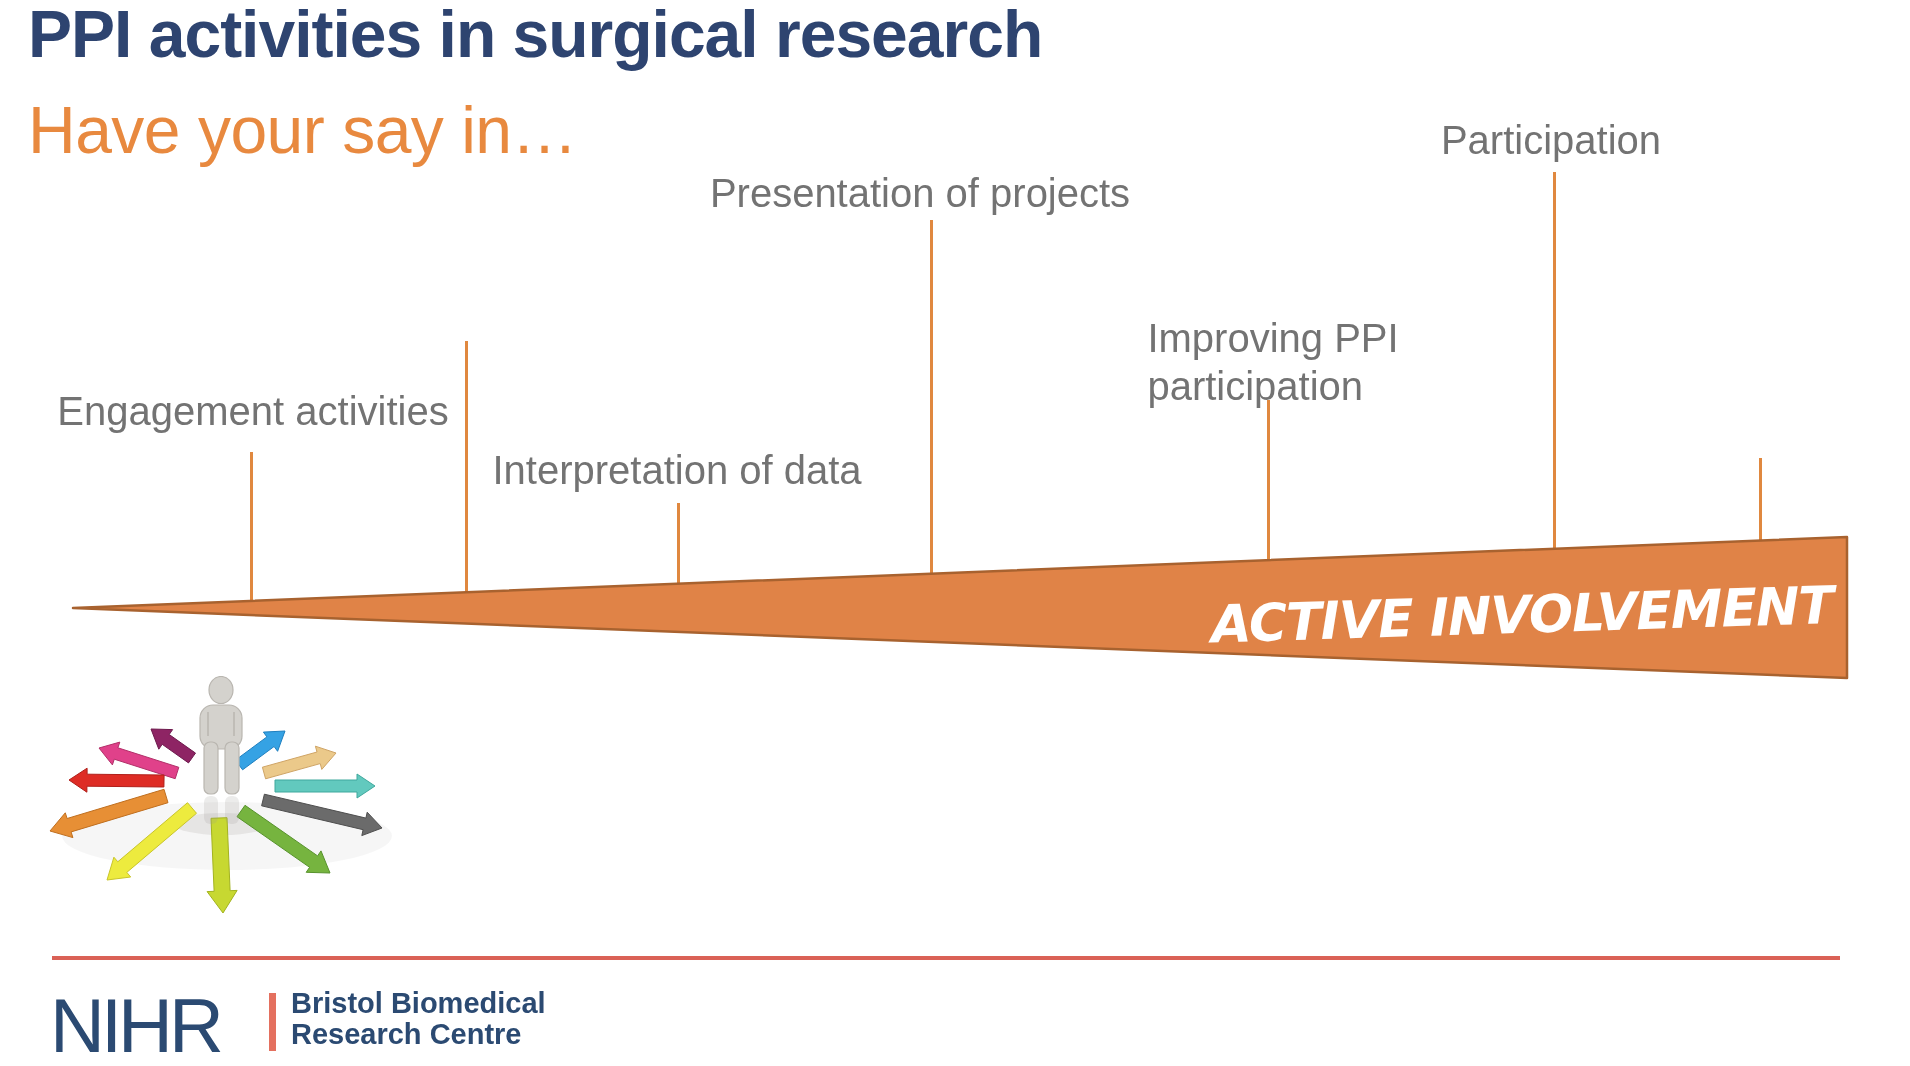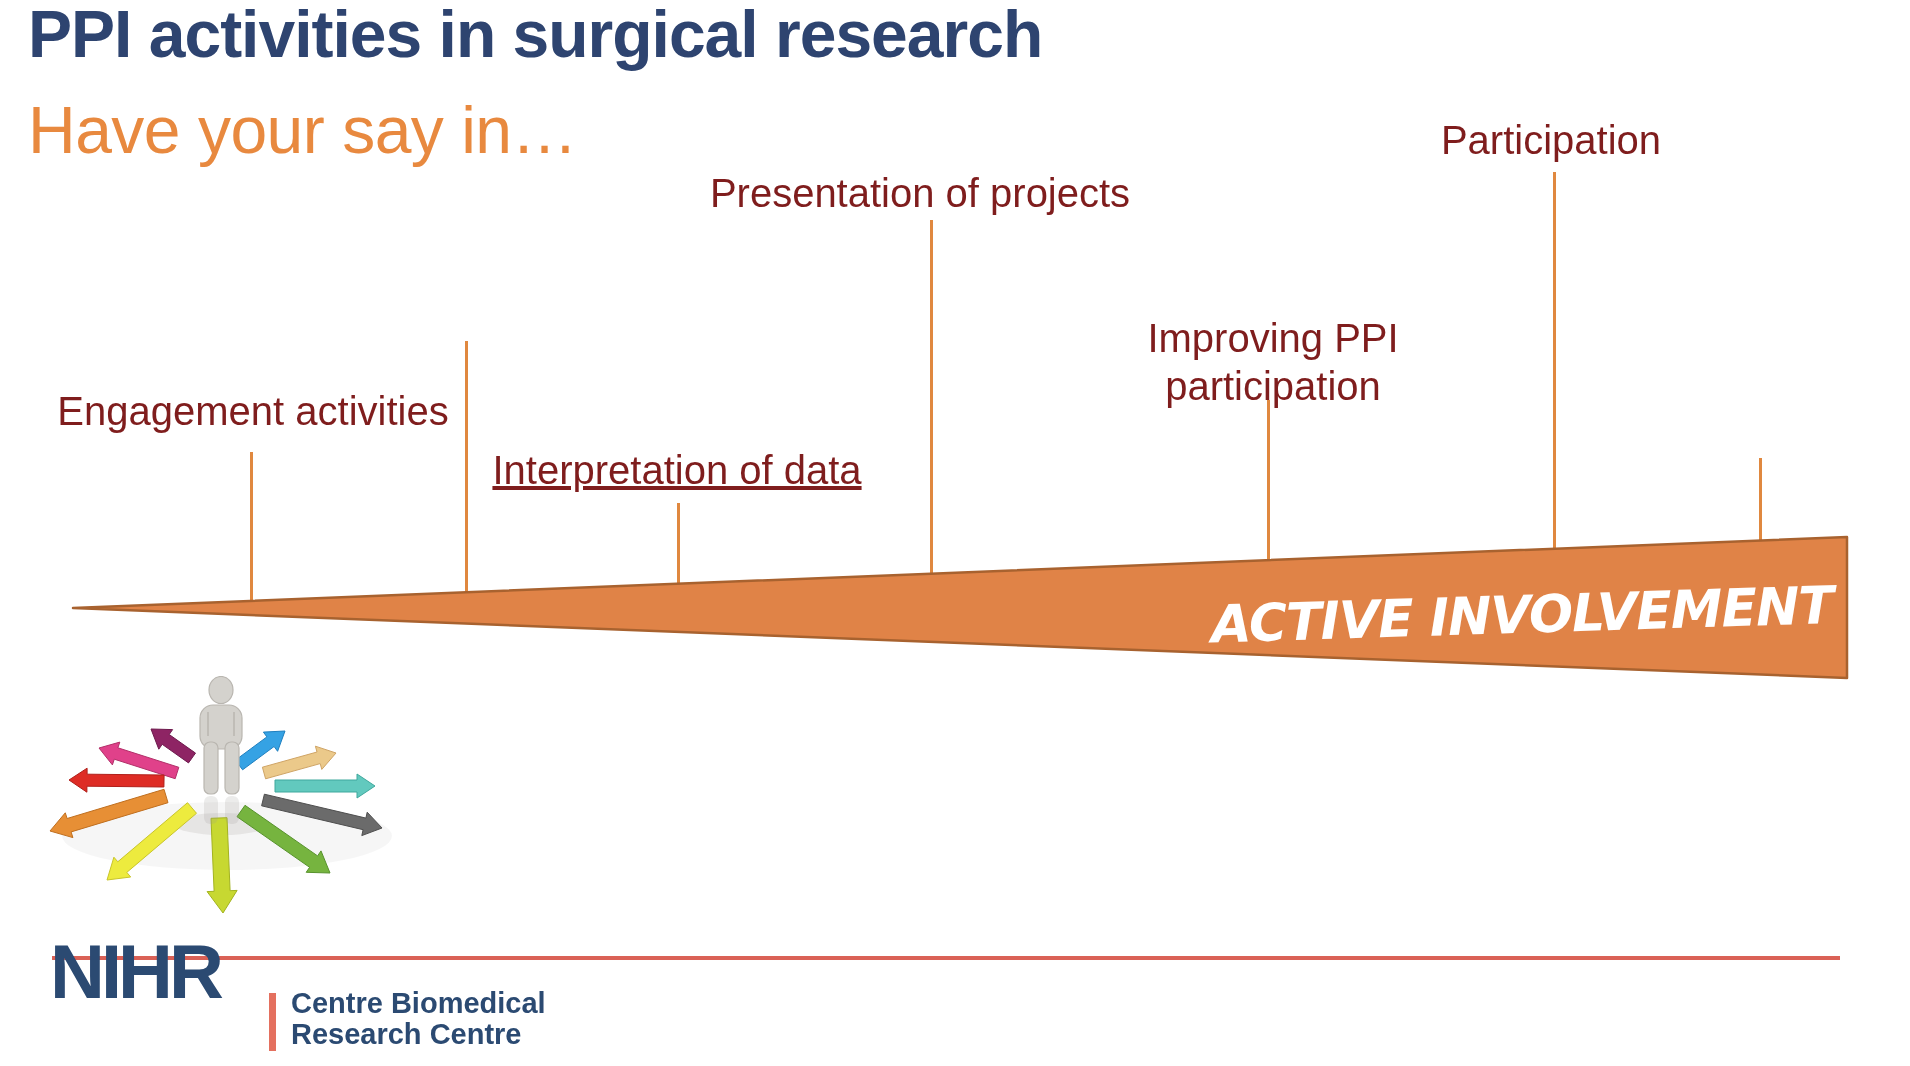--- a/index.html
+++ b/index.html
@@ -16,64 +16,64 @@
     color:#2E4470;margin:0;
   }
   .subtitle{
     position:absolute;left:28px;top:92px;
     font-size:66px;font-weight:500;letter-spacing:-0.5px;
     color:#E8893F;margin:0;
   }
   .stage-label{
     position:absolute;
     transform:translate(-50%,-50%);
-    font-size:40px;color:#7f1d1d;
-    text-align:center;white-space:pre-line;line-height:1.2;
+    font-size:40px;color:#737373;
+    text-align:left;white-space:pre-line;line-height:1.2;
   }
   .connector{
     position:absolute;width:3px;background:#E0883F;
   }
   .wedge-svg{position:absolute;left:0;top:0;}
   .wedge-label{
     position:absolute;right:77px;top:605px;
     transform:translateY(-50%) rotate(-1.8deg);
     transform-origin:right center;
     font-family:"DejaVu Sans",sans-serif;
     font-size:52px;font-weight:800;font-style:italic;
     letter-spacing:-1px;color:#ffffff;white-space:nowrap;
   }
   .clipart{position:absolute;left:22px;top:676px;}
   .footer-rule{
     position:absolute;left:52px;top:956px;
     width:1788px;height:4px;background:#DA6156;
   }
   .logo-acronym{
-    position:absolute;left:50px;top:934px;
-    font-size:76px;font-weight:700;letter-spacing:-4px;
+    position:absolute;left:50px;top:988px;
+    font-size:76px;font-weight:400;letter-spacing:-4px;
     color:#2B4A72;line-height:1;
   }
   .logo-bar{
     position:absolute;left:269px;top:993px;
     width:7px;height:58px;background:#E4705F;
   }
   .logo-org{
     position:absolute;left:291px;top:988px;
     font-size:29px;font-weight:700;color:#2B4A72;line-height:31px;
   }
 </style>
 </head>
 <body>
 
 <div class="slide">
 
   <h1 class="title">PPI activities in surgical research</h1>
   <h2 class="subtitle">Have your say in…</h2>
 
   <div class="stage-label" style="left:253px;top:411px;">Engagement activities</div>
-  <div class="stage-label" style="left:677px;top:470px;text-decoration:underline;">Interpretation of data</div>
+  <div class="stage-label" style="left:677px;top:470px;">Interpretation of data</div>
   <div class="stage-label" style="left:920px;top:193px;">Presentation of projects</div>
   <div class="stage-label" style="left:1273px;top:362px;">Improving PPI
 participation</div>
   <div class="stage-label" style="left:1551px;top:140px;">Participation</div>
 
   <div class="connector" style="left:250px;top:452px;height:151px;"></div>
   <div class="connector" style="left:465px;top:341px;height:253px;"></div>
   <div class="connector" style="left:677px;top:503px;height:84px;"></div>
   <div class="connector" style="left:930px;top:220px;height:356px;"></div>
   <div class="connector" style="left:1267px;top:400px;height:163px;"></div>
@@ -111,17 +111,17 @@
         <rect x="182" y="120" width="14" height="28" rx="6" fill="#9a9893"></rect>
         <rect x="203" y="120" width="14" height="28" rx="6" fill="#9a9893"></rect>
       </g>
     </g>
   </svg>
 
   <div class="footer-rule"></div>
   <div class="logo-acronym">NIHR</div>
   <div class="logo-bar"></div>
   <div class="logo-org">
-    <div>Centre Biomedical</div>
+    <div>Bristol Biomedical</div>
     <div>Research Centre</div>
   </div>
 
 </div>
 
 </body></html>

